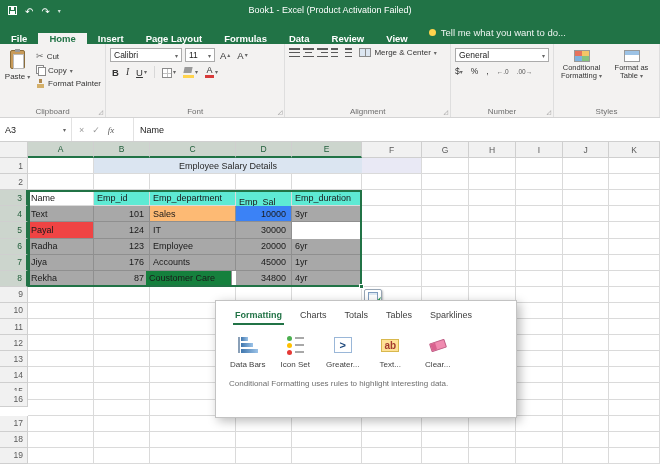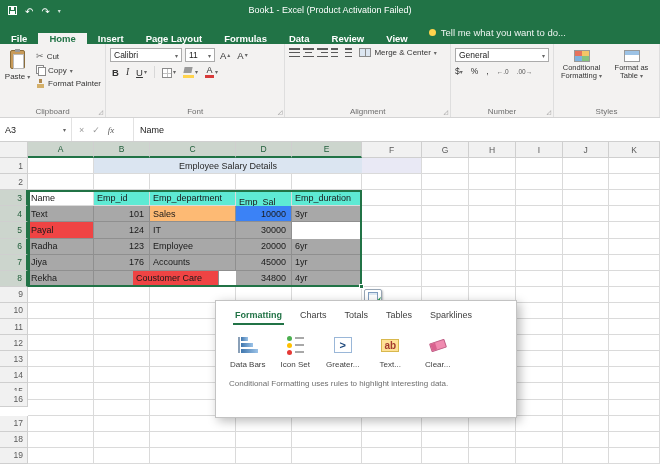--- a/index.html
+++ b/index.html
@@ -502,21 +502,21 @@
       <div class="cell tdata num" style="left: 236px; top: 112.632px; width: 56px; height: 16.1053px; background: rgb(168, 168, 168);">45000</div>
       <div class="cell tdata" style="left: 292px; top: 112.632px; width: 70px; height: 16.1053px; background: rgb(168, 168, 168);">1yr</div>
       <div class="cell" style="left: 362px; top: 112.632px; width: 60px; height: 16.1053px;"></div>
       <div class="cell" style="left: 422px; top: 112.632px; width: 47px; height: 16.1053px;"></div>
       <div class="cell" style="left: 469px; top: 112.632px; width: 47px; height: 16.1053px;"></div>
       <div class="cell" style="left: 516px; top: 112.632px; width: 47px; height: 16.1053px;"></div>
       <div class="cell" style="left: 563px; top: 112.632px; width: 46px; height: 16.1053px;"></div>
       <div class="cell" style="left: 609px; top: 112.632px; width: 51px; height: 16.1053px;"></div>
       <div class="cell tdata" style="left: 28px; top: 128.737px; width: 66px; height: 16.1053px; background: rgb(168, 168, 168);">Rekha</div>
       <div class="cell tdata num" style="left: 94px; top: 128.737px; width: 56px; height: 16.1053px; background: rgb(168, 168, 168);">87</div>
-      <div class="cell tdata" style="left: 133px; top: 128.737px; width: 86px; height: 16.1053px; background: #ef4444;">Coustomer Care</div>
+      <div class="cell tdata" style="left: 146px; top: 128.737px; width: 86px; height: 16.1053px; background: #15803d;">Coustomer Care</div>
       <div class="cell tdata num" style="left: 236px; top: 128.737px; width: 56px; height: 16.1053px; background: rgb(168, 168, 168);">34800</div>
       <div class="cell tdata" style="left: 292px; top: 128.737px; width: 70px; height: 16.1053px; background: rgb(168, 168, 168);">4yr</div>
       <div class="cell" style="left: 362px; top: 128.737px; width: 60px; height: 16.1053px;"></div>
       <div class="cell" style="left: 422px; top: 128.737px; width: 47px; height: 16.1053px;"></div>
       <div class="cell" style="left: 469px; top: 128.737px; width: 47px; height: 16.1053px;"></div>
       <div class="cell" style="left: 516px; top: 128.737px; width: 47px; height: 16.1053px;"></div>
       <div class="cell" style="left: 563px; top: 128.737px; width: 46px; height: 16.1053px;"></div>
       <div class="cell" style="left: 609px; top: 128.737px; width: 51px; height: 16.1053px;"></div>
       <div class="cell" style="left: 28px; top: 144.842px; width: 66px; height: 16.1053px;"></div>
       <div class="cell" style="left: 94px; top: 144.842px; width: 56px; height: 16.1053px;"></div>

